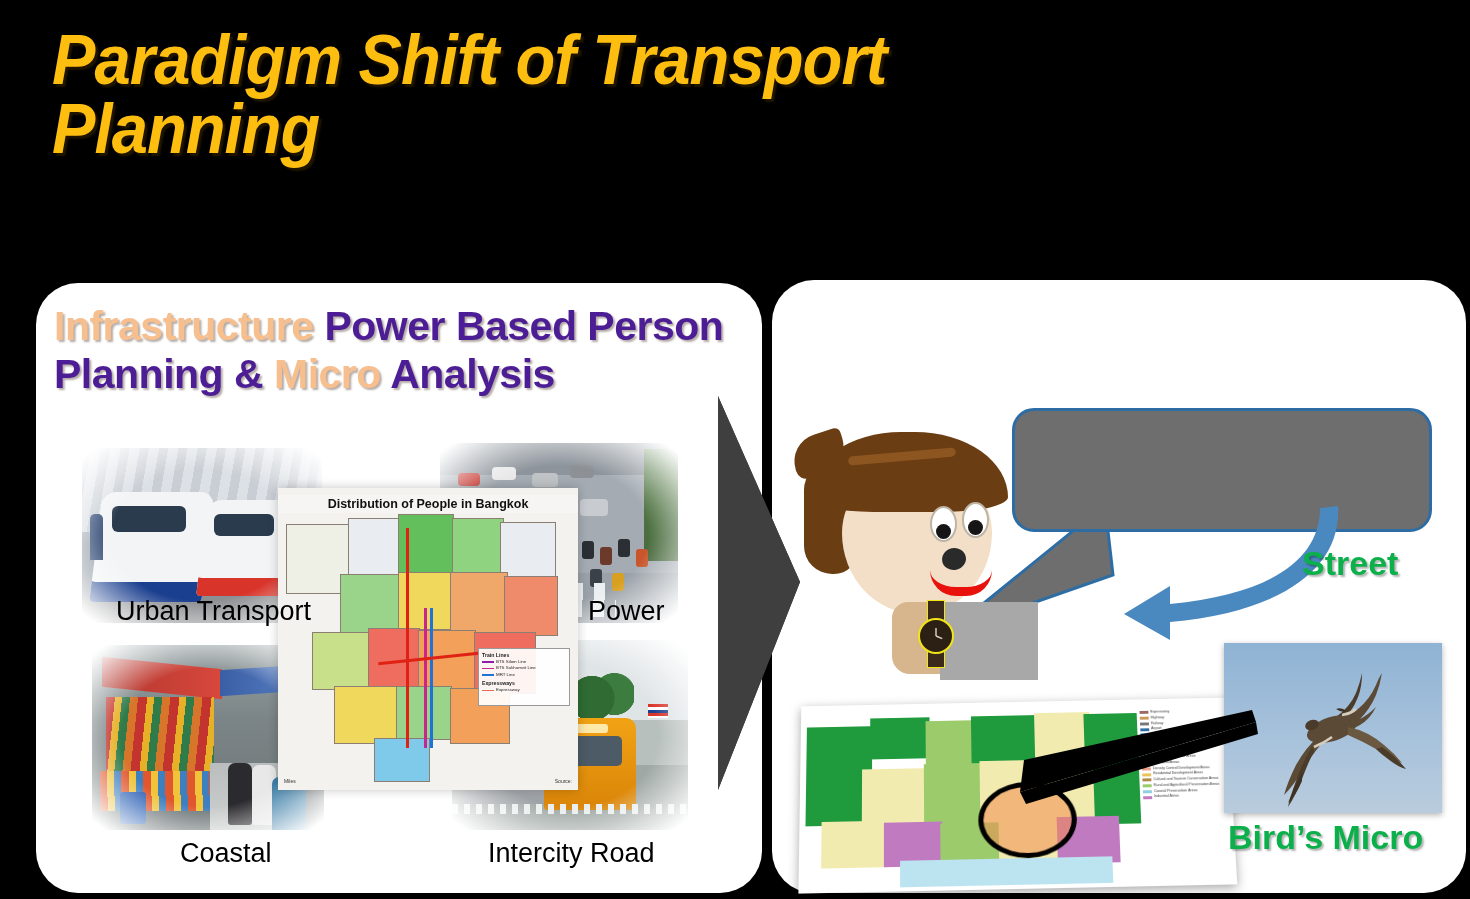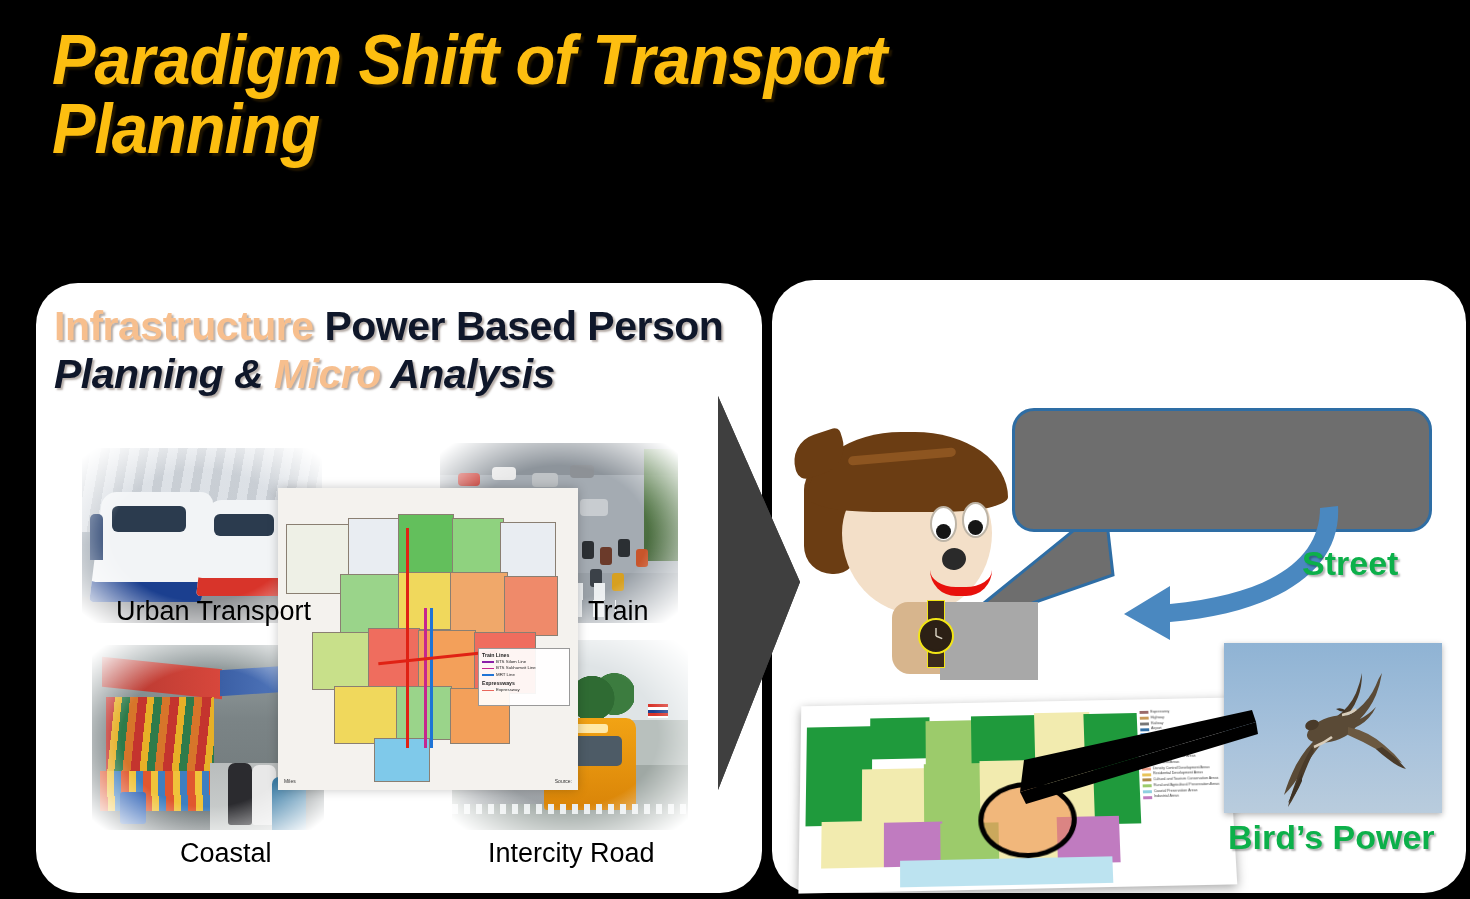--- a/index.html
+++ b/index.html
@@ -23,22 +23,22 @@
   #panel-right{ left:772px; top:280px; width:694px; height:613px; }
 
   
   #left-heading{
     position:absolute; left:18px; top:20px; width:760px;
     font-size:41px; font-weight:bold; line-height:1.17; letter-spacing:-0.5px;
     white-space:nowrap;
     text-shadow:2px 2px 2px rgba(90,70,60,.45);
   }
   #left-heading .pale{ color:#F7BF8E; }
-  #left-heading .red { color:#0f172a;margin-top:35px; }
-  #left-heading .l2 { display:block;font-style:italic; }
+  #left-heading .red { color:#4c1d95;margin-top:35px; }
+  #left-heading .l2 { display:block; }
 
   
   .photo{ position:absolute; overflow:hidden; }
   .photo .mask{
     position:absolute; inset:0;
     -webkit-mask-image:radial-gradient(ellipse 72% 72% at 50% 50%, #000 52%, transparent 93%);
             mask-image:radial-gradient(ellipse 72% 72% at 50% 50%, #000 52%, transparent 93%);
   }
   .cap{
     position:absolute; font-size:27px; color:#000; font-weight:normal;
@@ -306,20 +306,21 @@
     <div class="coach"></div>
     <div class="loco"></div>
     <div class="locowin"></div>
     <div class="locolight"></div>
     <div class="flag"></div>
     <div class="fence"></div>
   </div>
 </div>
 
 <div id="bkk-map">
+  <div class="maptitle">Distribution of People in Bangkok</div>
   <div class="zone" style="left:8px;  top:36px; width:64px; height:70px;  background:#eef0e6;"></div>
   <div class="zone" style="left:70px; top:30px; width:52px; height:58px;  background:#e9edf2;"></div>
   <div class="zone" style="left:120px;top:26px; width:56px; height:60px;  background:#63bf5c;"></div>
   <div class="zone" style="left:174px;top:30px; width:52px; height:56px;  background:#8fd27f;"></div>
   <div class="zone" style="left:222px;top:34px; width:56px; height:56px;  background:#e9edf2;"></div>
   <div class="zone" style="left:62px; top:86px; width:62px; height:62px;  background:#9ad48a;"></div>
   <div class="zone" style="left:120px;top:84px; width:54px; height:58px;  background:#f0d85c;"></div>
   <div class="zone" style="left:172px;top:84px; width:58px; height:62px;  background:#f0a86a;"></div>
   <div class="zone" style="left:226px;top:88px; width:54px; height:60px;  background:#ef8a6a;"></div>
   <div class="zone" style="left:34px; top:144px;width:58px; height:58px;  background:#c8e08a;"></div>
@@ -353,21 +354,21 @@
     <div class="row">
         <span class="sw" style="background:#E8675C"></span>
         <span>Expressway</span>
       </div>
   </div>
   <div class="scale">Miles</div>
   <div class="source">Source:</div>
 </div>
 
 <div class="cap" style="left:116px; top:596px;">Urban Transport</div>
-<div class="cap" style="left:588px; top:596px;">Train</div>
+<div class="cap" style="left:588px; top:596px;">Power</div>
 <div class="cap" style="left:180px; top:838px;">Coastal</div>
 <div class="cap" style="left:488px; top:838px;">Intercity Road</div>
 
 <svg id="big-arrow" viewBox="0 0 180 452">
   <polygon points="78,26 160,212 78,420 78,300 78,152" fill="#3F3F3F"></polygon>
   <polygon points="78,26 160,212 78,420" fill="#3F3F3F"></polygon>
 </svg>
 
 <div class="panel" id="panel-right"></div>
 
@@ -427,21 +428,21 @@
   <div class="railwin" style="left:96px"></div>
   <div class="railwin" style="left:128px"></div>
 </div>
 
 <svg id="mileage-arrow" viewBox="0 0 330 170">
   <path d="M300 18 C 300 70, 250 104, 150 114 L 150 96 L 104 124 L 150 150 L 150 132
            C 262 122, 322 78, 318 16 Z" fill="#4A88C0"></path>
 </svg>
 
 <div class="greenlabel" id="label-mileage">Street</div>
-<div class="greenlabel" id="label-birds">Bird’s Power</div>
+<div class="greenlabel" id="label-birds">Bird’s Micro</div>
 
 <div id="region-map">
   <div class="rzone" style="left:6px;  top:22px; width:66px; height:56px; background:#1F9A3C;"></div>
   <div class="rzone" style="left:70px; top:14px; width:60px; height:42px; background:#1F9A3C;"></div>
   <div class="rzone" style="left:126px;top:18px; width:48px; height:50px; background:#9CCB6B;"></div>
   <div class="rzone" style="left:172px;top:14px; width:66px; height:48px; background:#1F9A3C;"></div>
   <div class="rzone" style="left:236px;top:12px; width:56px; height:52px; background:#F2EBAF;"></div>
   <div class="rzone" style="left:286px;top:14px; width:64px; height:58px; background:#1F9A3C;"></div>
   <div class="rzone" style="left:6px;  top:74px; width:58px; height:48px; background:#1F9A3C;"></div>
   <div class="rzone" style="left:62px; top:66px; width:66px; height:56px; background:#F2EBAF;"></div>

